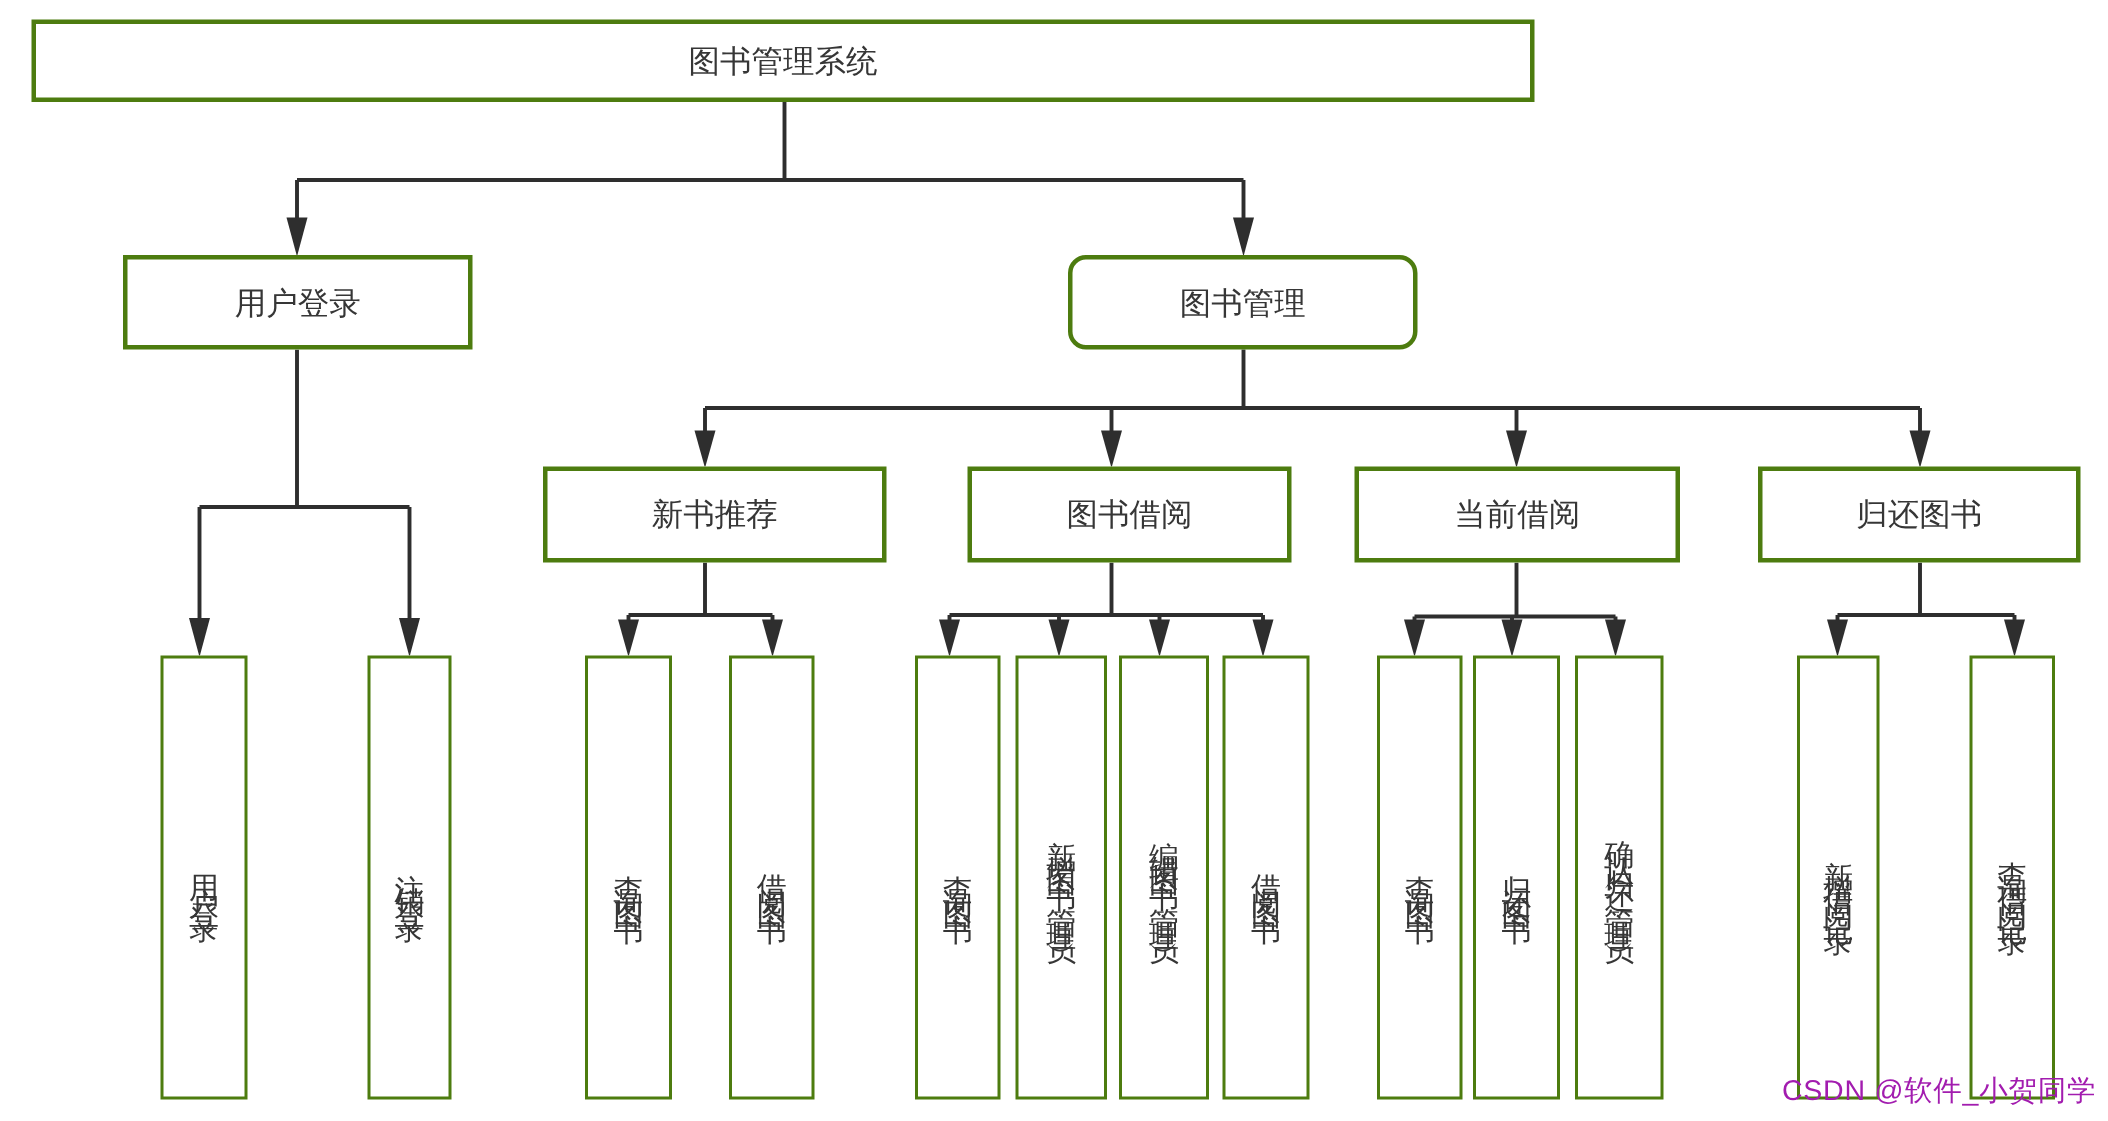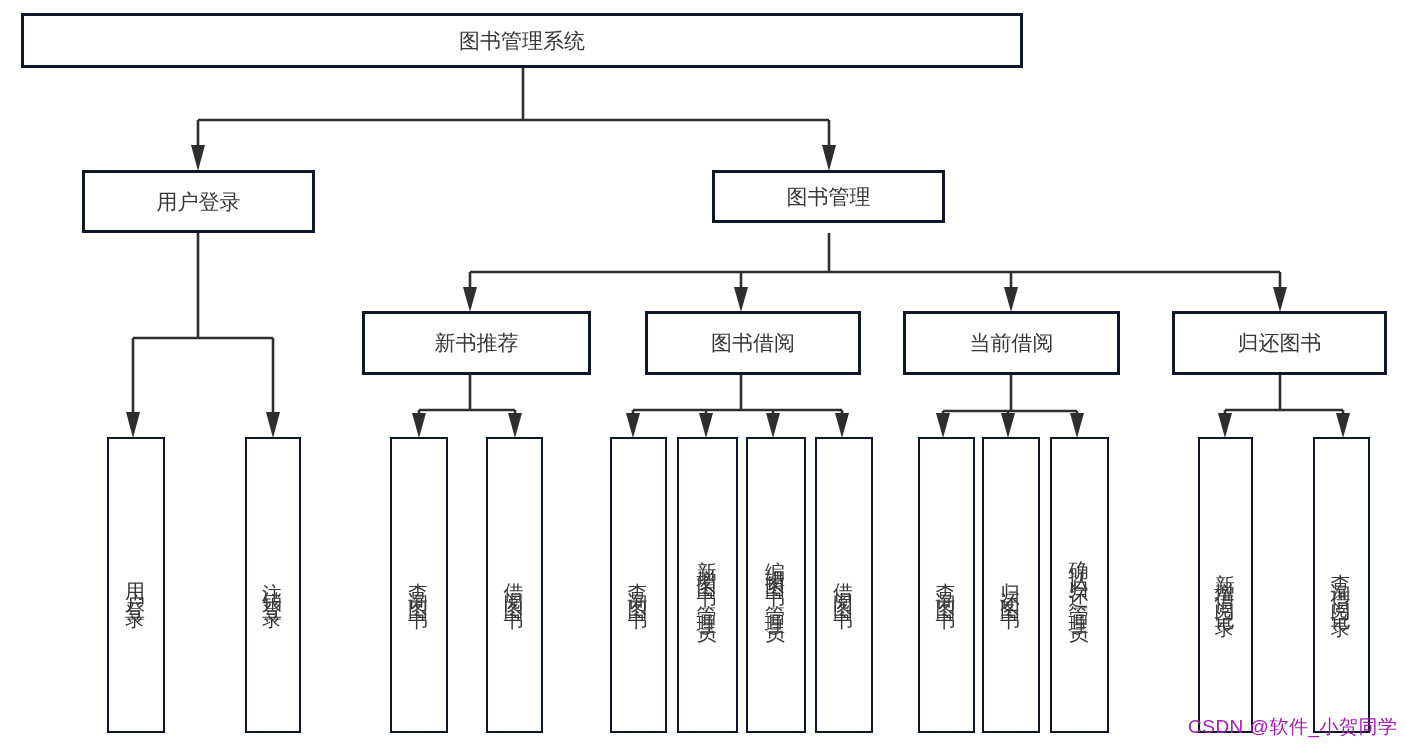--- a/index.html
+++ b/index.html
@@ -13,21 +13,21 @@
   }
   .connectors {
     position: absolute;
     left: 0; top: 0;
     width: 1405px; height: 747px;
   }
   .box {
     position: absolute;
     box-sizing: border-box;
     background: #ffffff;
-    border: 3px solid #0f172a;
+    border: 3px solid #4d7c0f;
     display: flex;
     align-items: center;
     justify-content: center;
     color: #363636;
     font-size: 21px;
     white-space: nowrap;
     z-index: 2;
   }
   .leaf {
     border-width: 2px;
@@ -97,21 +97,21 @@
       <polygon points="1070,413 1084,413 1077,438"></polygon>
 
       <polygon points="1218,413 1232,413 1225,438"></polygon>
       <polygon points="1336,413 1350,413 1343,438"></polygon>
     </g>
   </svg>
 
   <div class="box" style="left:21px; top:13px; width:1002px; height:55px;">图书管理系统</div>
 
   <div class="box" style="left:82px; top:170px; width:233px; height:63px;">用户登录</div>
-  <div class="box" style="left:712px; top:170px; width:233px; height:53px;">图书管理</div>
+  <div class="box" style="left:712px; top:170px; width:233px; height:63px;border-radius:12px;">图书管理</div>
 
   <div class="box" style="left:362px; top:311px; width:229px; height:64px;">新书推荐</div>
   <div class="box" style="left:633px; top:311px; width:216px; height:64px;margin-left:12px;">图书借阅</div>
   <div class="box" style="left:903px; top:311px; width:217px; height:64px;">当前借阅</div>
   <div class="box" style="left:1172px; top:311px; width:215px; height:64px;">归还图书</div>
 
   <div class="box leaf" style="left:107px; top:437px; width:58px; height:296px;">用户登录</div>
   <div class="box leaf" style="left:245px; top:437px; width:56px; height:296px;">注销登录</div>
 
   <div class="box leaf" style="left:390px; top:437px; width:58px; height:296px;">查询图书</div>

